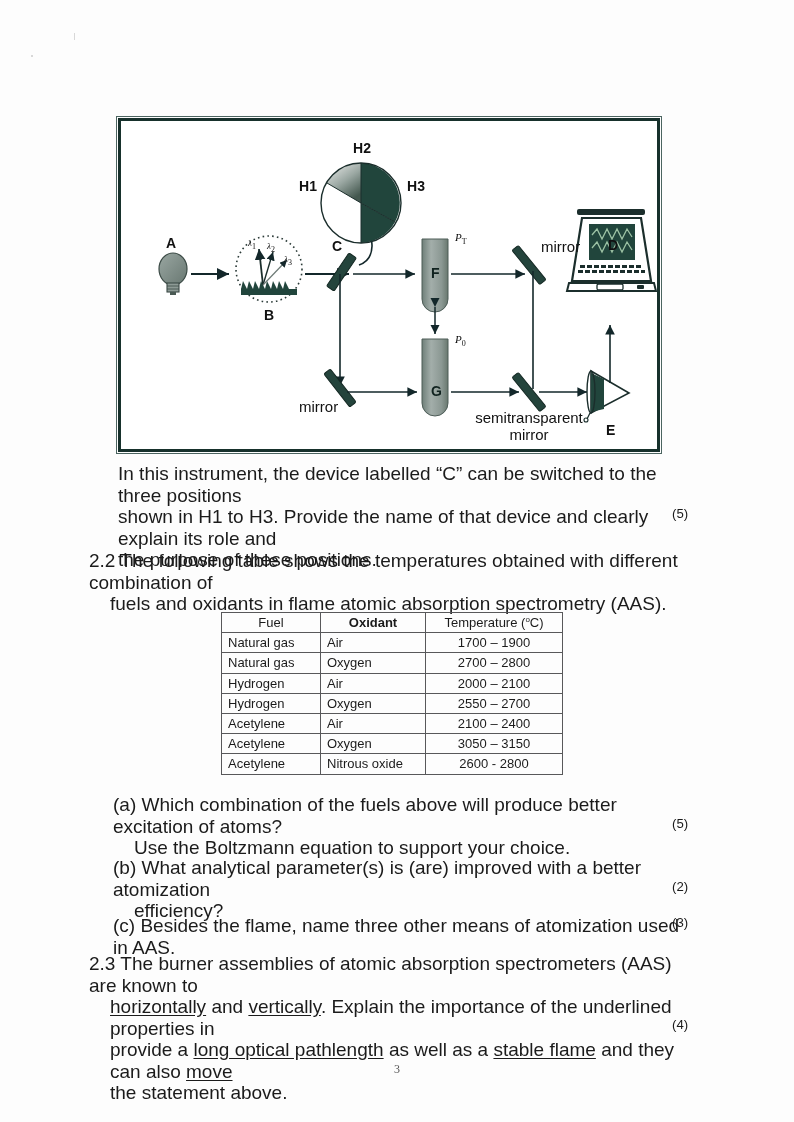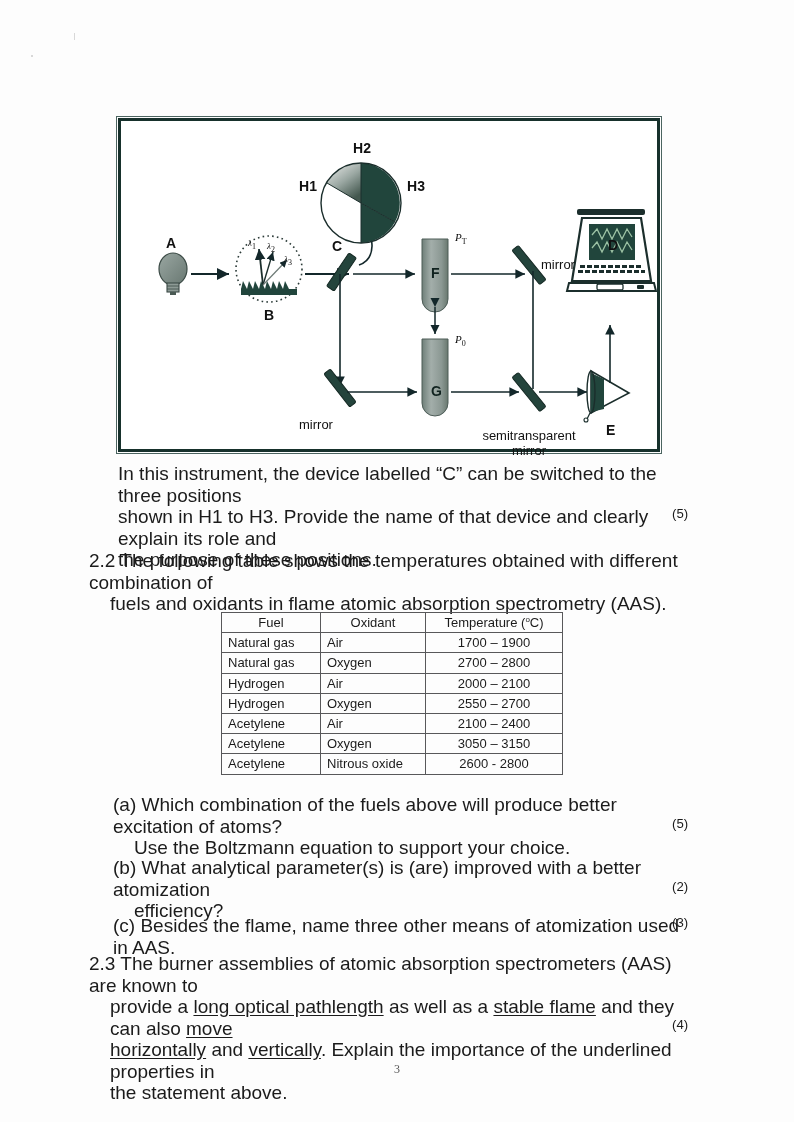--- a/index.html
+++ b/index.html
@@ -47,25 +47,24 @@
   }
   .fig-label {
     position: absolute;
     font-weight: bold;
     font-size: 14px;
     color: #111;
     letter-spacing: .2px;
   }
   .fig-text {
     position: absolute;
-    font-size: 13px;
+    font-size: 15px;
     color: #111;
     line-height: 1.15;
     text-align: center;
-    margin-top: 20px;
   }
   .sym {
     position: absolute;
     font-size: 11px;
     color: #111;
     font-family: "Liberation Serif", serif;
     font-style: italic;
   }
   .sym sub { font-style: normal; font-size: 8px; }
 
@@ -102,21 +101,21 @@
     height: 19.2px;
     padding: 0 6px;
     font-weight: normal;
     white-space: nowrap;
   }
   table.temps th { text-align: center; }
   table.temps td.c1 { width: 86px; text-align: left; margin-top: 35px; }
   table.temps td.c2 { width: 92px; text-align: left; }
   table.temps td.c3 { width: 124px; text-align: center; }
   table.temps th.h1 { width: 86px; }
-  table.temps th.h2 { width: 92px; }
+  table.temps th.h2 { width: 92px; font-weight: bold; }
   table.temps th.h3 { width: 124px; }
   sup.deg { font-size: 8px; vertical-align: super; }
 
   
   .pageno {
     position: absolute;
     left: 0;
     right: 0;
     top: 1062px;
     text-align: center;
@@ -377,21 +376,21 @@
   </div>
   <div class="marks" style="left:672px;top:879px;">(2)</div>
 
   <div class="para" style="left:113px;top:915px;width:575px;">
     <span class="hang"><span>(c)</span> <span>Besides the flame, name three other means of atomization used in AAS.</span></span>
   </div>
   <div class="marks" style="left:672px;top:915px;">(3)</div>
 
   <div class="para" style="left:89px;top:953px;width:590px;">
     <span class="hang"><span>2.3</span> <span>The burner assemblies of atomic absorption spectrometers (AAS) are known to</span></span>
+    <span class="indent"><u class="ul">horizontally</u><span> and </span><u class="ul">vertically</u><span>. Explain the importance of the underlined properties in</span></span>
     <span class="indent"><span>provide a </span><u class="ul">long optical pathlength</u><span> as well as a </span><u class="ul">stable flame</u><span> and they can also </span><u class="ul">move</u></span>
-    <span class="indent"><u class="ul">horizontally</u><span> and </span><u class="ul">vertically</u><span>. Explain the importance of the underlined properties in</span></span>
     <span class="indent">the statement above.</span>
   </div>
   <div class="marks" style="left:672px;top:1017px;">(4)</div>
 
   <div class="pageno">3</div>
 
 </div>
 
 </body></html>

